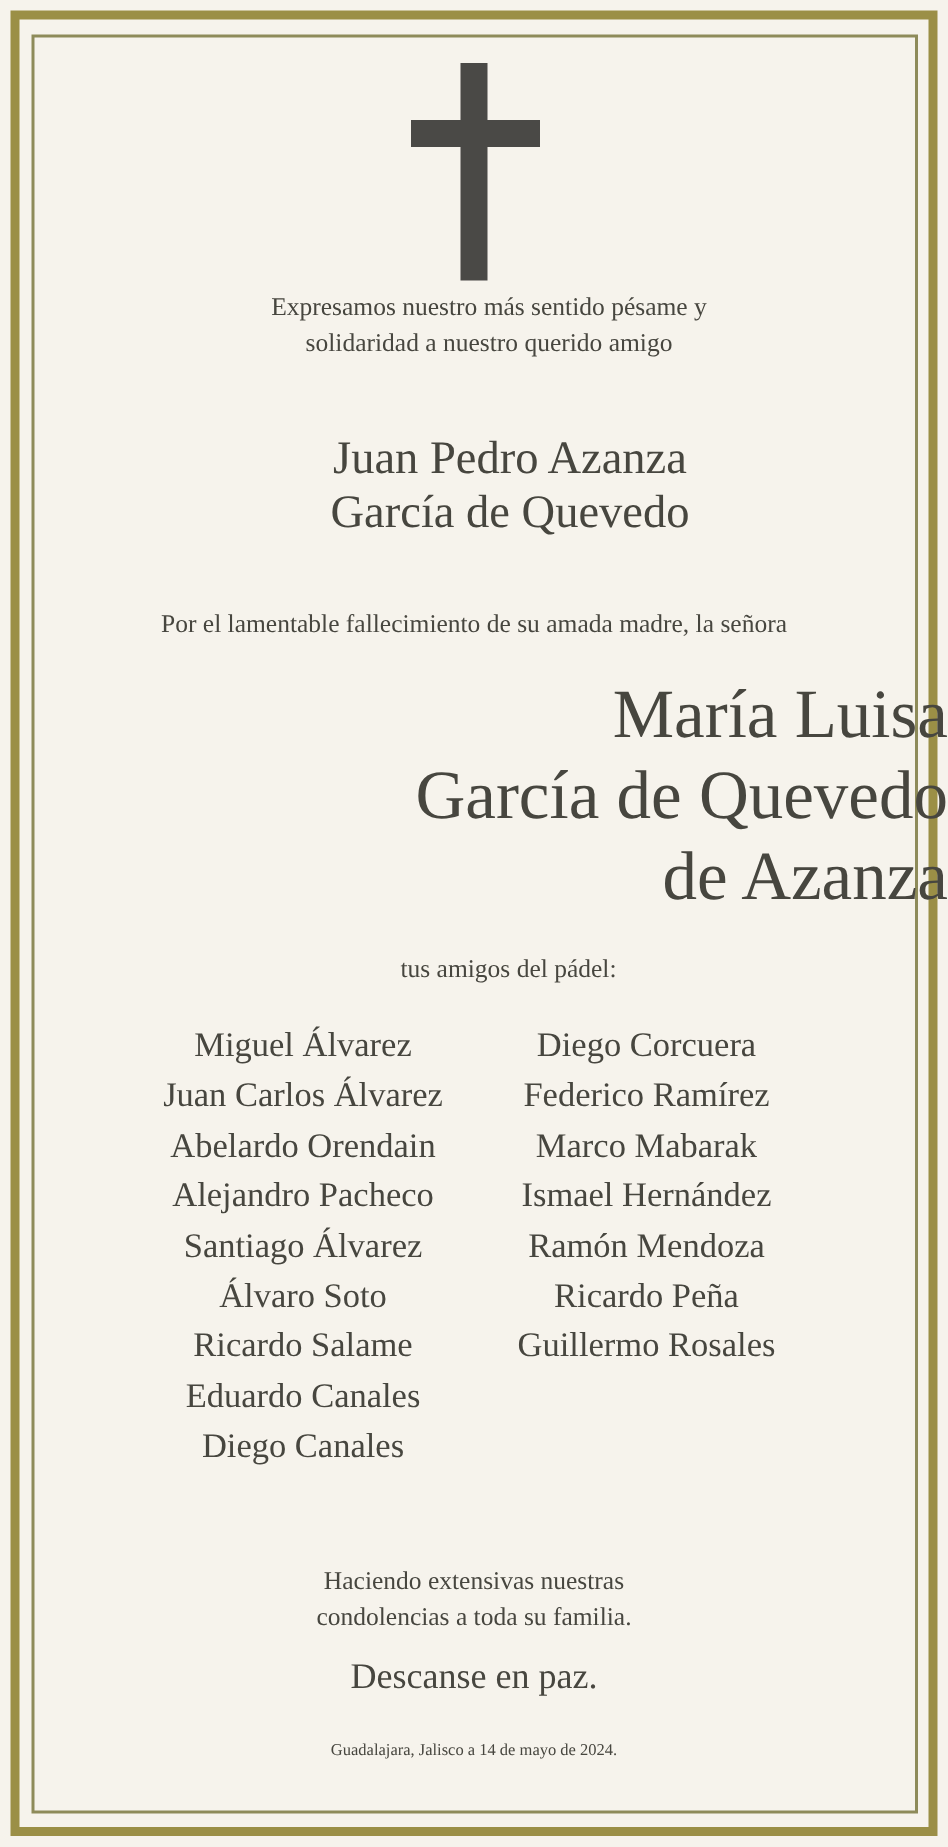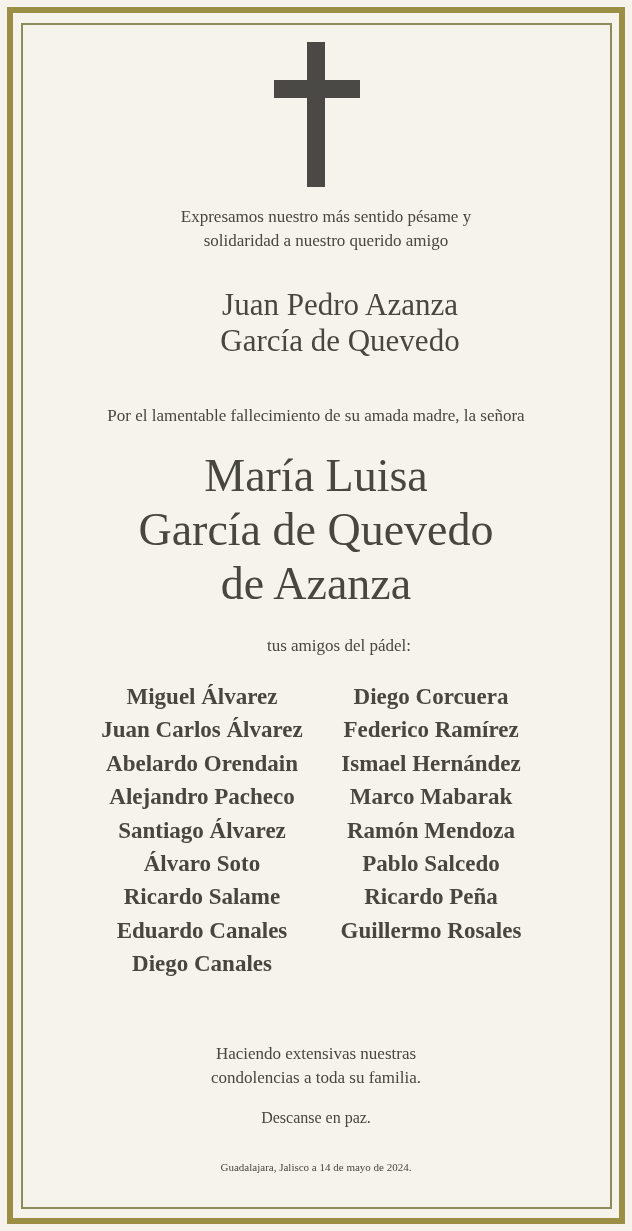--- a/index.html
+++ b/index.html
@@ -21,32 +21,32 @@
       position: absolute;
       left: 21px; top: 23px; right: 20px; bottom: 22px;
       border: 2px solid #8e8b5a;
       box-sizing: border-box;
     }
     .cross { position: absolute; left: 274px; top: 42px; width: 86px; height: 145px; }
     .cross .v { position: absolute; left: 33px; top: 0; width: 18px; height: 145px; background: #4a4946; }
     .cross .h { position: absolute; left: 0; top: 38px; width: 86px; height: 18px; background: #4a4946; }
 
     .block { position: absolute; left: 0; right: 0; text-align: center; }
-    .intro { top: 205px; font-size: 17px; line-height: 24px; padding-left: 20px; }
+    .intro { top: 193px; font-size: 17px; line-height: 24px; padding-left: 20px; }
     .friend { top: 287px; font-size: 31px; line-height: 36px; padding-left: 48px; }
     .reason { top: 404px; font-size: 17px; line-height: 24px; }
-    .deceased { top: 449px; font-size: 46px; line-height: 54px; }
+    .deceased { top: 449px; font-size: 46px; line-height: 54px; text-align: right; }
     .group { top: 634px; font-size: 17px; line-height: 24px; margin-left: 46px; }
     .names { top: 680px; left: 0; right: 0; font-size: 23px; line-height: 33.4px; }
     .col { position: absolute; top: 0; text-align: center; }
     .col-left { left: 90px; width: 224px; }
     .col-right { left: 318px; width: 226px; }
-    .col div { white-space: nowrap; font-weight: bold; }
+    .col div { white-space: nowrap; }
     .extend { top: 1042px; font-size: 17px; line-height: 24px; }
-    .rip { top: 1102px; font-size: 16px; line-height: 32px; }
+    .rip { top: 1102px; font-size: 24px; line-height: 32px; }
     .place { top: 1155px; font-size: 11px; line-height: 24px; }
     .line { display: block; white-space: nowrap; }
   </style>
 </head>
 <body>
 
 <div class="outer-border"></div>
 <div class="inner-border"></div>
 
 <div class="cross">
@@ -82,24 +82,23 @@
     <div>Alejandro Pacheco</div>
     <div>Santiago Álvarez</div>
     <div>Álvaro Soto</div>
     <div>Ricardo Salame</div>
     <div>Eduardo Canales</div>
     <div>Diego Canales</div>
   </div>
   <div class="col col-right">
     <div>Diego Corcuera</div>
     <div>Federico Ramírez</div>
+    <div>Marco Mabarak</div>
     <div>Ismael Hernández</div>
-    <div>Marco Mabarak</div>
     <div>Ramón Mendoza</div>
-    <div>Pablo Salcedo</div>
     <div>Ricardo Peña</div>
     <div>Guillermo Rosales</div>
   </div>
 </div>
 
 <div class="block extend">
   <span class="line">Haciendo extensivas nuestras</span>
   <span class="line">condolencias a toda su familia.</span>
 </div>
 

